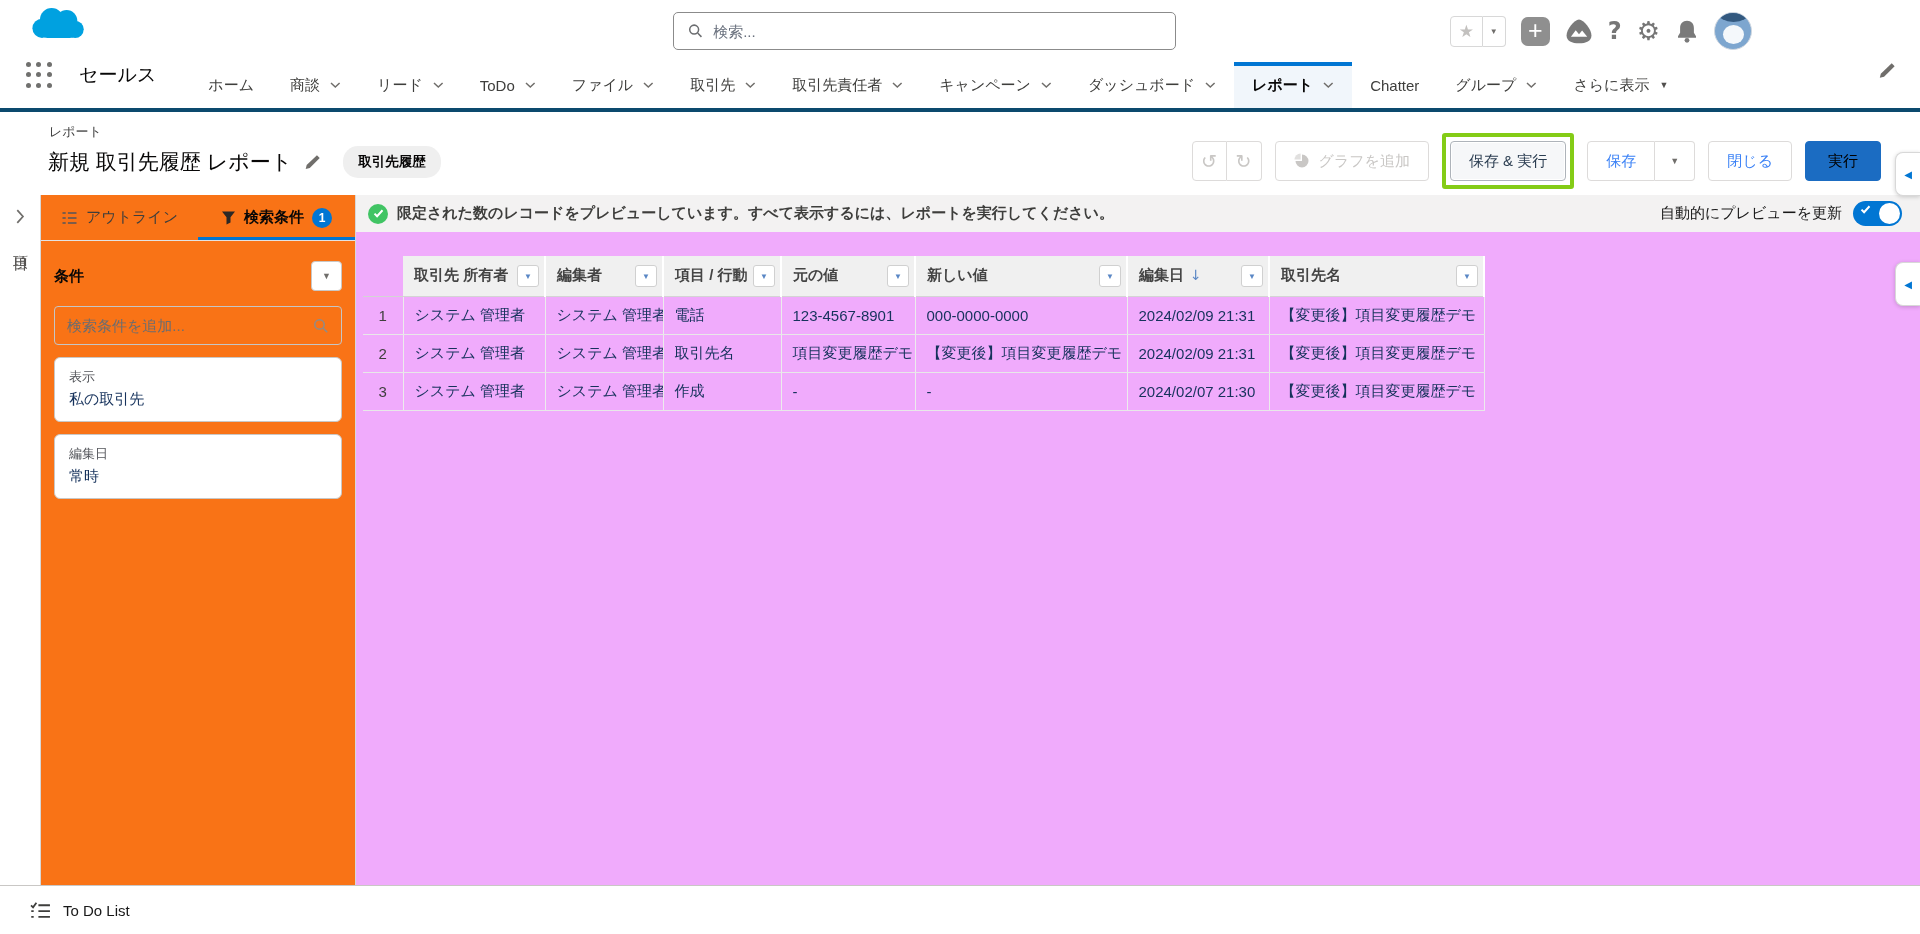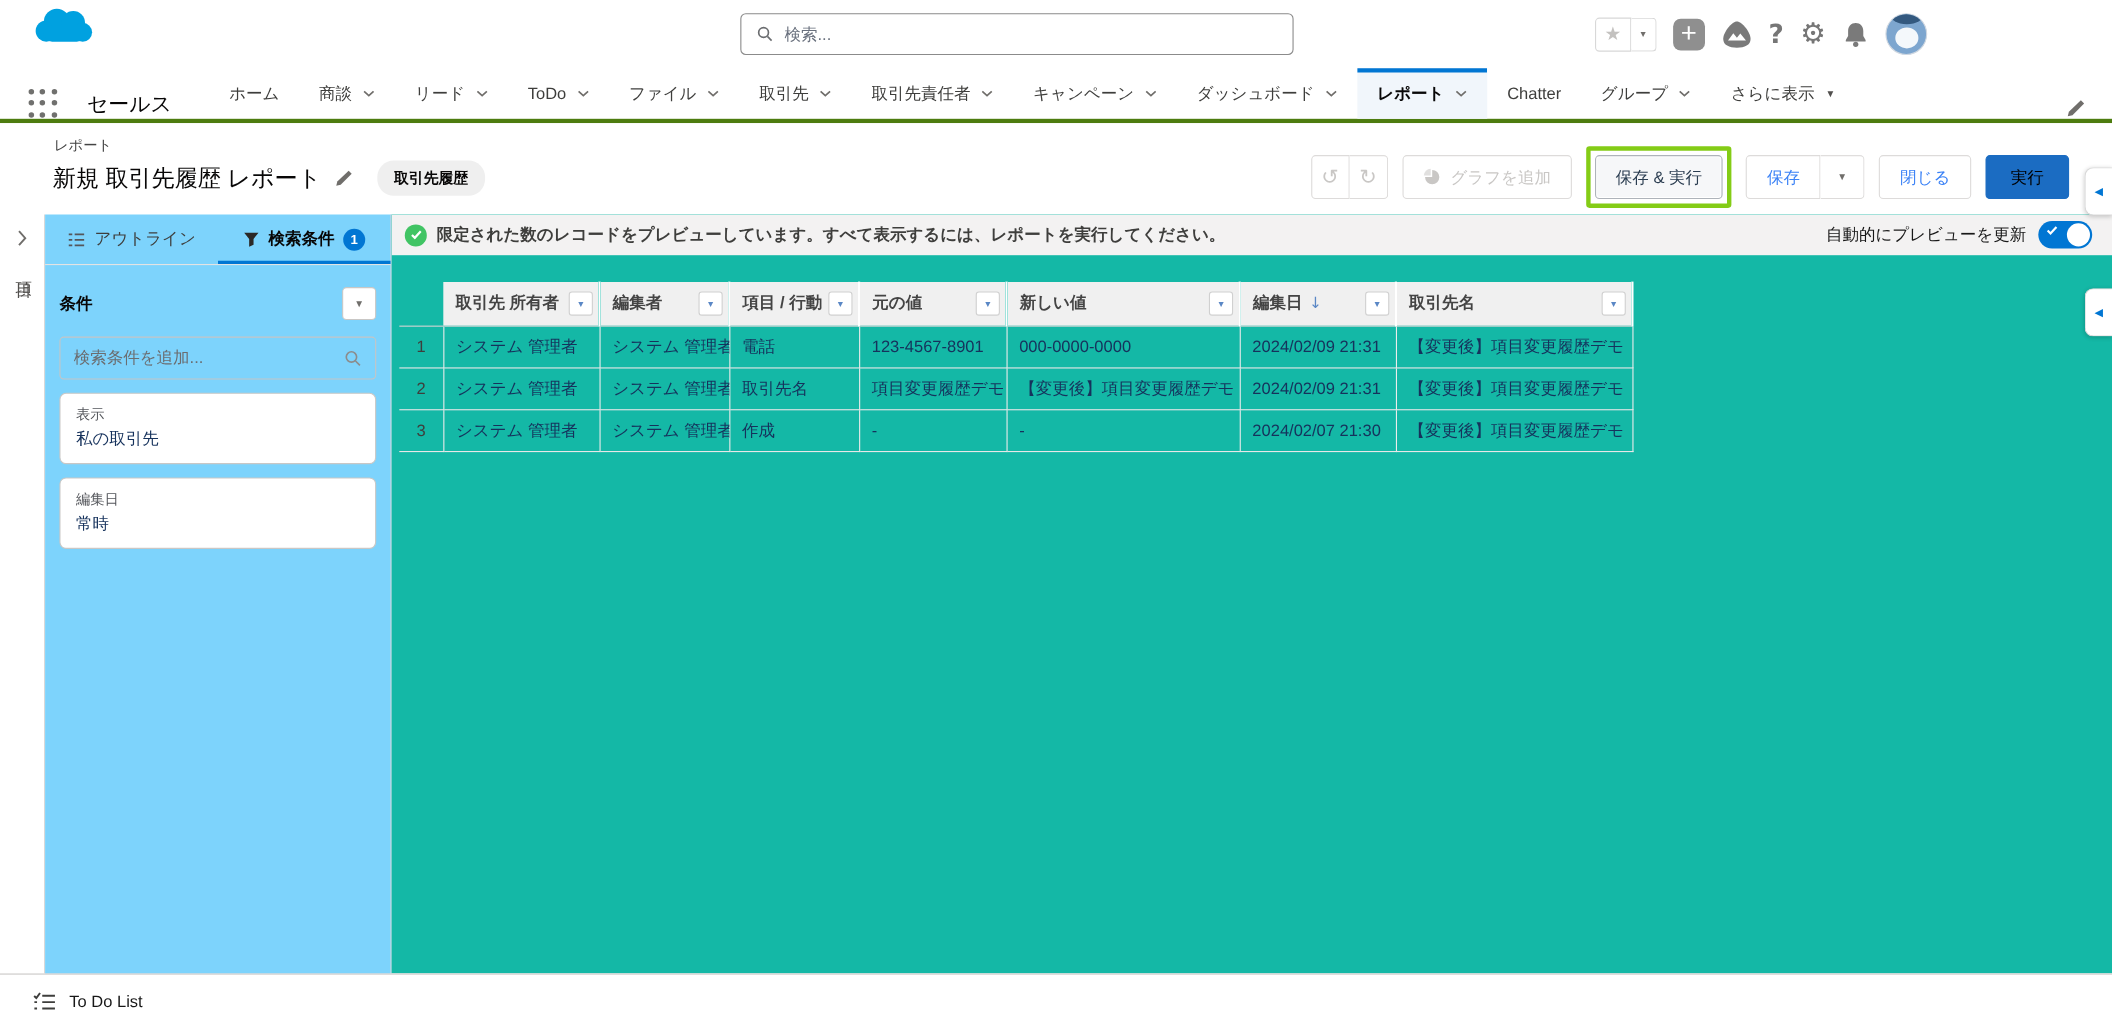--- a/index.html
+++ b/index.html
@@ -22,21 +22,21 @@
     background:#fff; display:flex; align-items:center; justify-content:center; font-size:8px; color:#706e6b; }
   .ga-plus { width:29px; height:29px; border-radius:7px; background:#8f8f8f; color:#fff;
     font-size:25px; line-height:26px; text-align:center; font-weight:400; }
   .hdr-glyph { color:#767676; font-weight:700; font-size:24px; font-family:"DejaVu Sans",sans-serif; }
   #avatar { width:38px; height:38px; border-radius:50%; background:#7da6cf; position:relative; overflow:hidden; border:1px solid #cfd7e0; }
   #avatar::before { content:""; position:absolute; left:8px; top:12px; width:21px; height:19px; background:#f4f8fb; border-radius:50%; }
   #avatar::after { content:""; position:absolute; left:3px; top:-9px; width:31px; height:18px; background:#33597f; border-radius:50%; }
 
   
   #nav-bar { position:absolute; left:0; top:62px; width:1920px; height:50px; background:#fff;
-    border-bottom:4px solid #4d7c0f; display:flex; align-items:flex-end; }
+    border-bottom:4px solid #0c4a6e; display:flex; align-items:flex-start; }
   #waffle { width:27px; height:27px; margin-left:26px; display:grid; grid-template-columns:repeat(3,1fr); gap:4px; }
   #waffle span { width:5px; height:5px; border-radius:50%; background:#70706e; }
   #app-name { font-size:19px; color:#080707; margin:0 34px 0 26px; }
   .nav-item { height:46px; display:flex; align-items:center; gap:10px; padding:0 18px;
     font-size:15px; color:#3e3e3c; cursor:pointer; white-space:nowrap; }
   .nav-item.active { background:#f1f6fb; box-shadow:inset 0 4px 0 0 #0176d3; color:#080707; font-weight:600; }
   .chev { display:inline-block; }
   .filled-caret { font-size:9px; color:#514f4d; }
   #nav-edit { margin-left:auto; margin-right:24px; }
 
@@ -61,42 +61,42 @@
   .caret-btn { width:40px; padding:0; color:#706e6b; font-size:9px; }
   .pie-icon { width:16px; height:16px; margin-right:9px; }
 
   
   #left-rail { position:absolute; left:0; top:195px; width:41px; bottom:49px; background:#fff;
     border-right:1px solid #d8d8d8; display:flex; flex-direction:column; align-items:center; }
   #rail-expand { margin-top:14px; cursor:pointer; }
   #rail-label { writing-mode:vertical-rl; font-size:15px; color:#514f4d; margin-top:20px; cursor:pointer; letter-spacing:2px; }
 
   
-  #sidebar { position:absolute; left:41px; top:195px; width:315px; bottom:32px; background:#7dd3fc; border-right:1px solid #d8d8d8; }
+  #sidebar { position:absolute; left:41px; top:195px; width:315px; bottom:32px; background:#f97316; border-right:1px solid #d8d8d8; }
   #sidebar-tabs { display:flex; height:46px; border-bottom:1px solid #e3e3e3; }
   .side-tab { flex:1; display:flex; align-items:center; justify-content:center; gap:8px;
     font-size:15px; color:#3e3e3c; cursor:pointer; position:relative; }
   .side-tab.active { color:#080707; font-weight:700; box-shadow:inset 0 -3px 0 0 #0176d3; }
   .tab-badge { background:#0176d3; color:#fff; font-size:12px; font-weight:700; width:20px; height:20px;
     border-radius:50%; display:flex; align-items:center; justify-content:center; }
   #filter-panel { padding:20px 13px 0 13px; }
   #conditions-row { display:flex; align-items:center; justify-content:space-between; }
   #conditions-heading { font-size:15px; font-weight:700; color:#080707; }
   .menu-btn { width:31px; height:30px; border:1px solid #c9c7c5; border-radius:4px; background:#fff;
     color:#706e6b; font-size:9px; display:flex; align-items:center; justify-content:center; cursor:pointer; }
   #filter-search { margin-top:15px; height:39px; border:1px solid #c5c5c5; border-radius:4px;
     display:flex; align-items:center; padding:0 12px; }
   #filter-search input { border:none; outline:none; flex:1; font-size:15px; color:#444; font-family:inherit; background:transparent; }
   #filter-search input::placeholder { color:#6b6d70; }
   .filter-card { margin-top:12px; border:1px solid #c9c7c5; border-radius:6px; padding:10px 14px 12px; cursor:pointer; background:#fff; }
   .filter-card .f-label { font-size:13px; color:#54565b; }
   .filter-card .f-value { font-size:15px; color:#16325c; margin-top:4px; }
 
   
-  #main { position:absolute; left:356px; top:195px; right:0; bottom:49px; background:#14b8a6; overflow:hidden; }
+  #main { position:absolute; left:356px; top:195px; right:0; bottom:49px; background:#f0abfc; overflow:hidden; }
   #preview-bar { height:37px; background:#f3f2f2; display:flex; align-items:center; padding:0 18px 0 12px; }
   #check-circle { width:20px; height:20px; border-radius:50%; background:#41c464; display:flex; align-items:center; justify-content:center; flex:none; }
   #preview-msg { font-size:15px; font-weight:600; color:#3e3e3c; margin-left:9px; }
   #auto-update { margin-left:auto; display:flex; align-items:center; gap:11px; }
   #auto-update-label { font-size:15px; color:#181818; }
   #auto-toggle { width:49px; height:25px; border-radius:13px; background:#0176d3; position:relative; cursor:pointer; }
   #auto-toggle .tick { position:absolute; left:7px; top:4px; }
   #auto-toggle .knob { position:absolute; right:2px; top:2px; width:21px; height:21px; border-radius:50%; background:#fff; }
 
   

